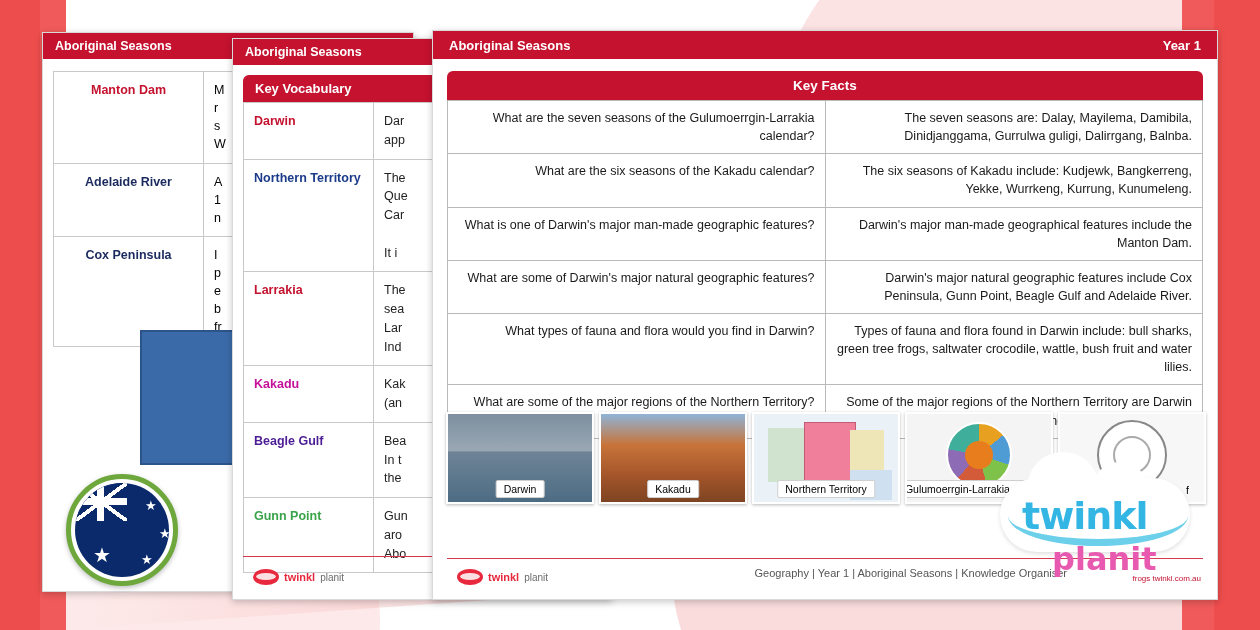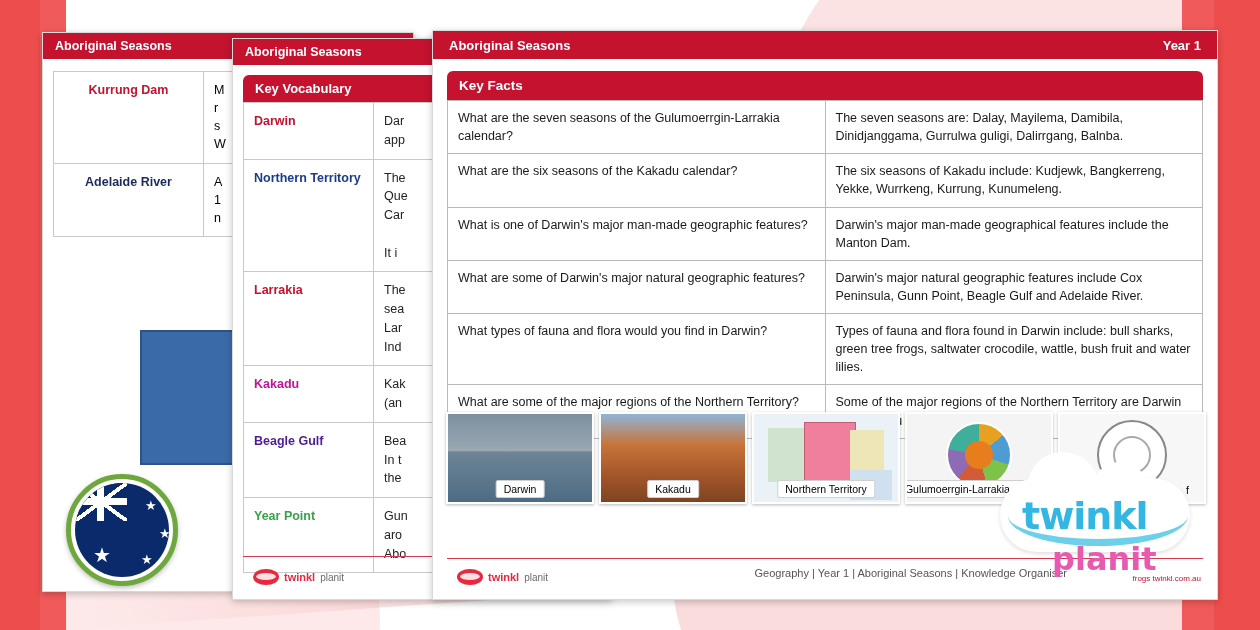--- a/index.html
+++ b/index.html
@@ -71,21 +71,21 @@
   .page-front .title-bar { height:28px; font-size:13px; padding:0 16px; }
 
   
   .section-head {
     margin:10px 10px 0 10px;
     background:#c4122f; color:#fff;
     border-radius:6px 6px 0 0;
     font-size:13px; font-weight:bold;
     padding:6px 12px;
   }
-  .page-front .section-head { margin:12px 14px 0 14px; font-size:13.5px; padding:7px 12px; }
+  .page-front .section-head { margin:12px 14px 0 14px; font-size:13.5px; padding:7px 12px;text-align:center; }
 
   
   table { border-collapse:collapse; width:100%; }
   td { vertical-align:top; }
 
   
   .back-body { padding:0 10px; margin-top:12px; }
   .back-table { border:1px solid #c9c9c9; }
   .back-table td {
     border:1px solid #c9c9c9;
@@ -119,20 +119,21 @@
   .w-gunn    { color:#3aa34a; }
 
   
   .facts-wrap { padding:0 14px; }
   .facts-table { border:1px solid #b9b9b9; }
   .facts-table td {
     border:1px solid #b9b9b9;
     padding:8px 10px;
     font-size:12.5px; line-height:1.45;
     color:#1a1a1a;
+    text-align:right;
   }
   .facts-table td.q { width:372px; }
   .facts-table td.a { width:372px;margin-top:10px; }
 
   
   .img-strip {
     position:absolute; left:446px; top:412px; width:760px; height:92px;
     display:flex; gap:5px;
   }
   .img-card {
@@ -300,31 +301,39 @@
 
 <div class="page page-back">
   <div class="title-bar">
     <span>Aboriginal Seasons</span>
     <span></span>
   </div>
   <div class="back-body">
     <table class="back-table">
       <tbody>
           <tr>
-        <td class="term term-red">Kurrung Dam</td>
+        <td class="term term-red">Manton Dam</td>
         <td style="white-space:pre-line;">M
 r
 s
 W</td>
       </tr>
       <tr>
         <td class="term term-dark">Adelaide River</td>
         <td style="white-space:pre-line;">A
 1
 n</td>
+      </tr>
+      <tr>
+        <td class="term term-dark">Cox Peninsula</td>
+        <td style="white-space:pre-line;">I
+p
+e
+b
+fr</td>
       </tr>
     </tbody>
       </table>
   </div>
 </div>
 
 <div class="back-blue-box"></div>
 
 <div class="page page-mid">
   <div class="title-bar">
@@ -360,21 +369,21 @@
         <td class="def" style="white-space:pre-line;">Kak
 (an</td>
       </tr>
       <tr>
         <td class="word w-beagle">Beagle Gulf</td>
         <td class="def" style="white-space:pre-line;">Bea
 In t
 the</td>
       </tr>
       <tr>
-        <td class="word w-gunn">Year Point</td>
+        <td class="word w-gunn">Gunn Point</td>
         <td class="def" style="white-space:pre-line;">Gun
 aro
 Abo</td>
       </tr>
     </tbody>
       </table>
   </div>
   <div class="footer-line"></div>
   <div class="mini-logo">
     <span class="mini-swoosh"></span>

